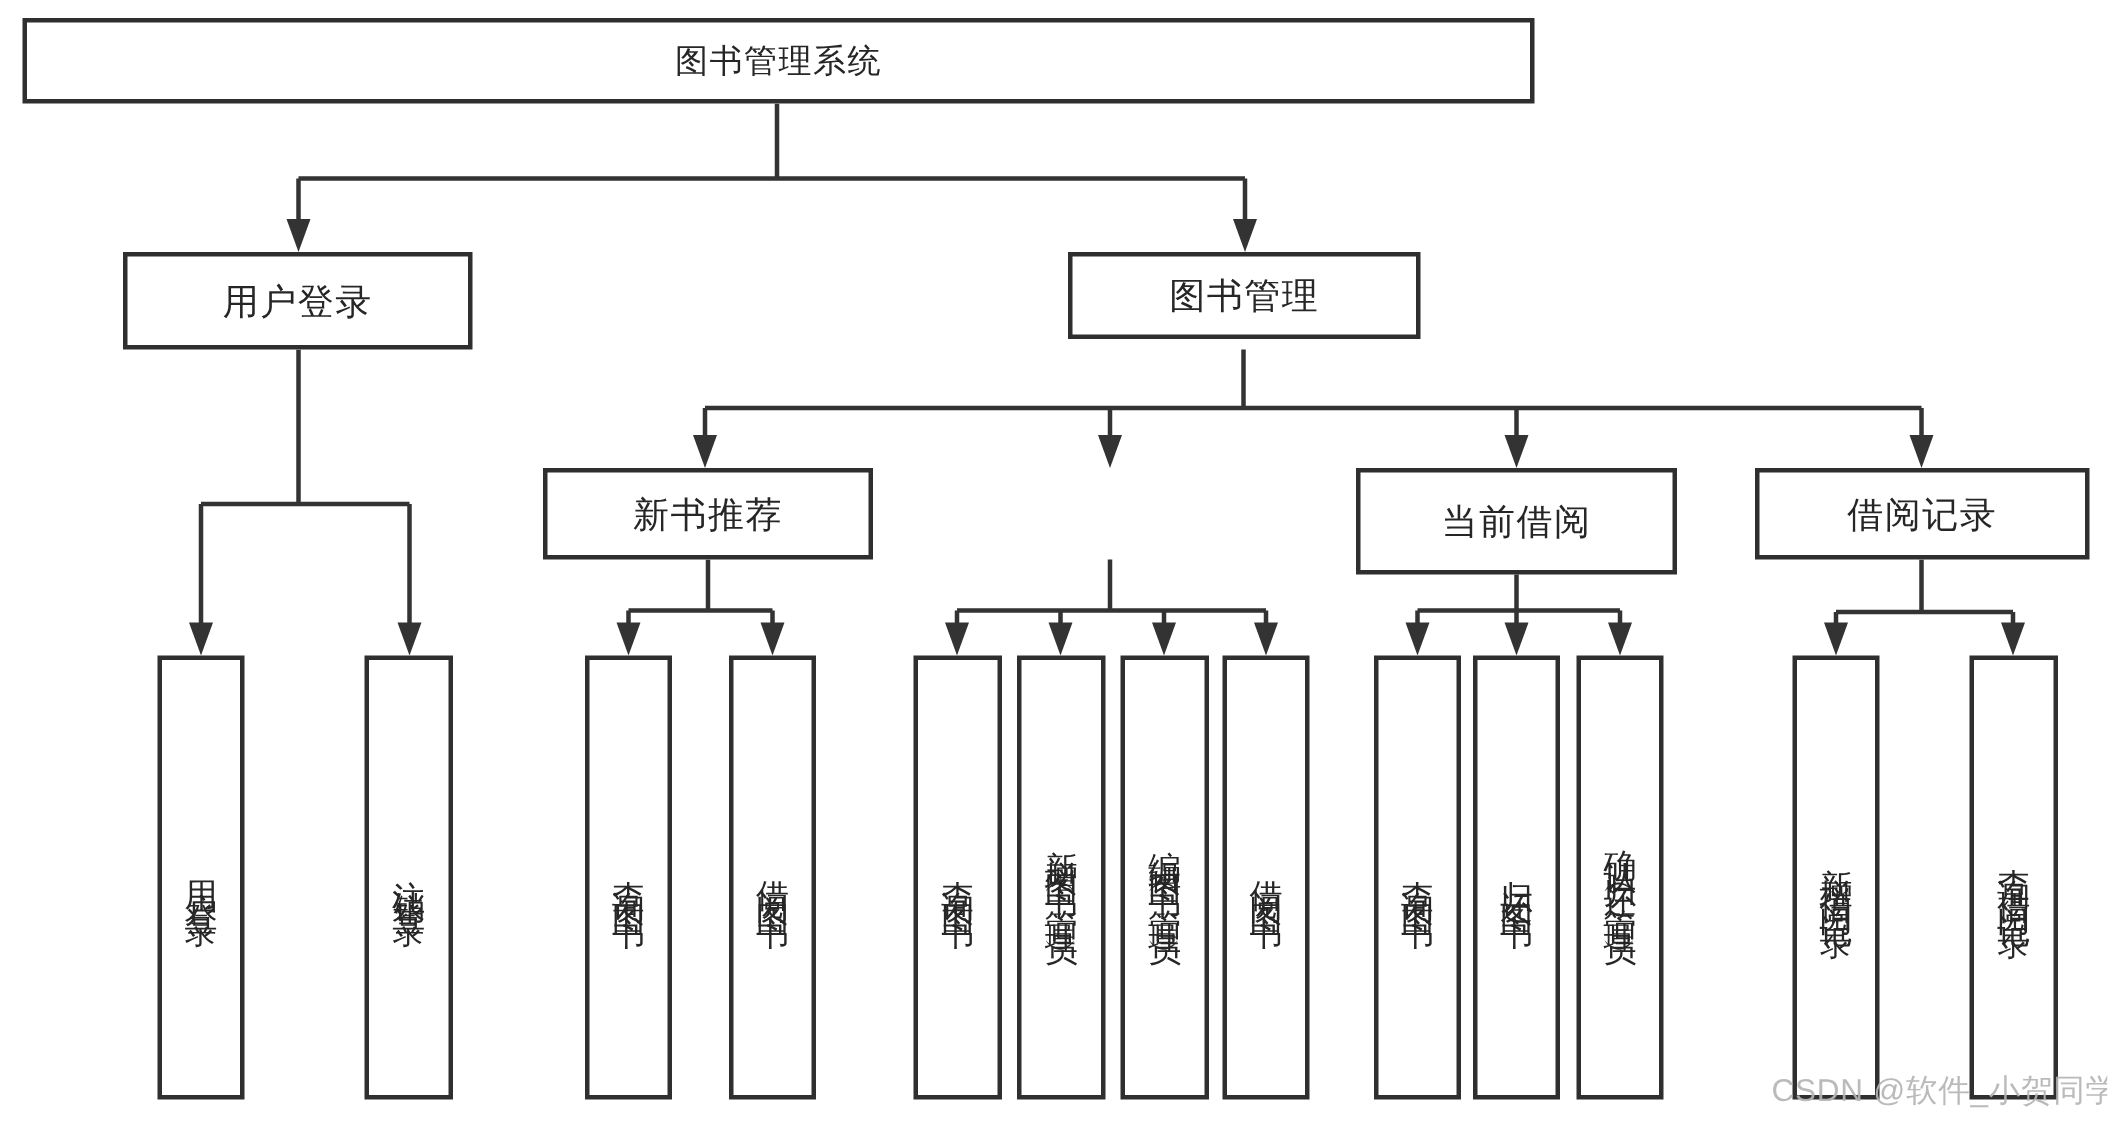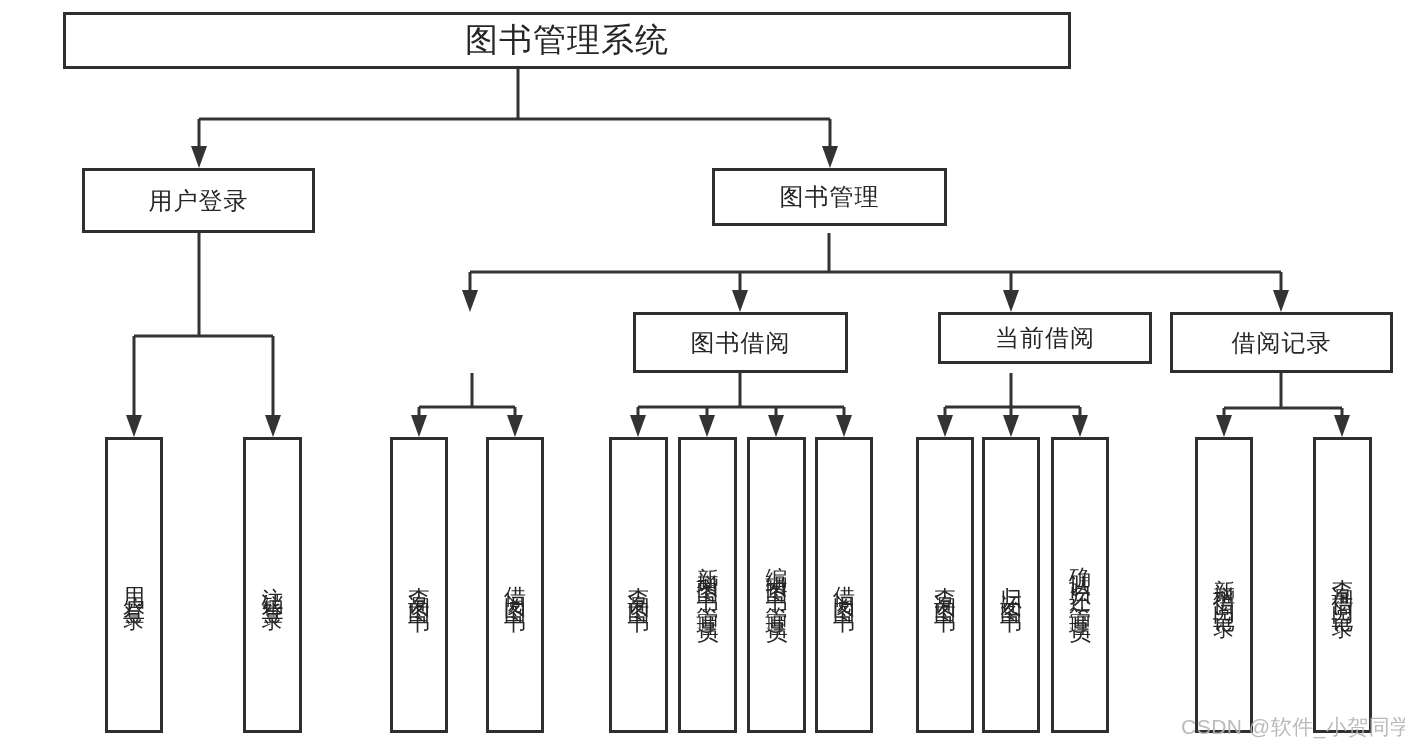--- a/index.html
+++ b/index.html
@@ -31,21 +31,21 @@
     display: flex;
     align-items: center;
     justify-content: center;
     color: #262626;
   }
   .root-box span,
   .hbox span {
     white-space: nowrap;
     letter-spacing: 1px;
   }
-  .root-box { font-size: 33px; margin-left: 48px; }
+  .root-box { font-size: 22px; }
   .hbox { font-size: 24px; }
   .vbox { font-size: 22px; }
   .vbox span {
     writing-mode: vertical-rl;
     text-orientation: mixed;
     letter-spacing: 8px;
     line-height: 1;
     white-space: nowrap;
   }
   .watermark {
@@ -102,24 +102,24 @@
     <span>图书管理系统</span>
   </div>
 
   <div class="box hbox" style="left:82px; top:168px; width:233px; height:65px;">
     <span>用户登录</span>
   </div>
   <div class="box hbox" style="left:712px; top:168px; width:235px; height:58px;">
     <span>图书管理</span>
   </div>
 
-  <div class="box hbox" style="left:633px; top:312px; width:215px; height:61px;">
-    <span>图书借阅</span>
+  <div class="box hbox" style="left:362px; top:312px; width:220px; height:61px;">
+    <span>新书推荐</span>
   </div>
-  <div class="box hbox" style="left:938px; top:312px; width:214px; height:52px;text-align:right;">
+  <div class="box hbox" style="left:904px; top:312px; width:214px; height:71px;text-align:right;">
     <span>当前借阅</span>
   </div>
   <div class="box hbox" style="left:1170px; top:312px; width:223px; height:61px;">
     <span>借阅记录</span>
   </div>
 
   <div class="box vbox" style="left:105px; top:437px; width:58px; height:296px;">
     <span>用户登录</span>
   </div>
   <div class="box vbox" style="left:243px; top:437px; width:59px; height:296px;">

